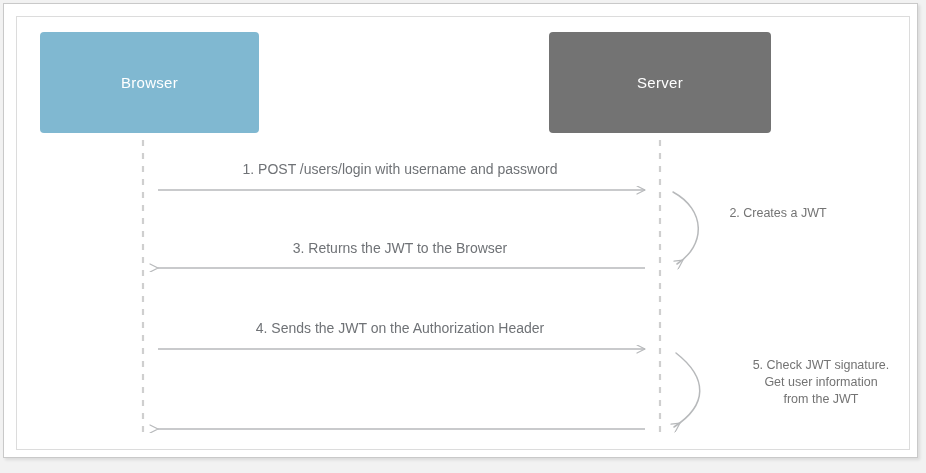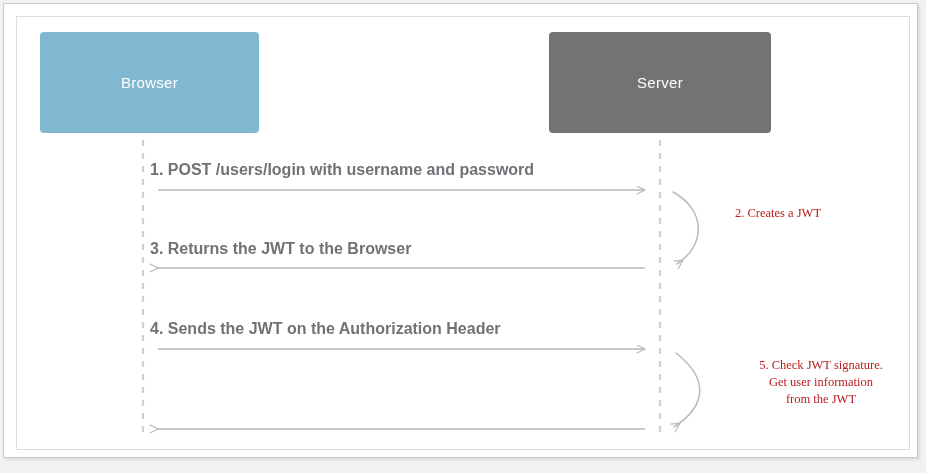--- a/index.html
+++ b/index.html
@@ -88,31 +88,31 @@
     left: 549px;
     top: 32px;
     width: 222px;
     height: 101px;
   }
 
   
   .message-label {
     position: absolute;
     color: #6f7276;
-    font-size: 16px;
+    font-size: 14px;
     font-family: "Liberation Sans", sans-serif;
     white-space: nowrap;
-    font-weight: bold;
+    text-align: center;
   }
   .note-label {
     position: absolute;
-    color: #b91c1c;
+    color: #737373;
     font-size: 12.5px;
     line-height: 17px;
-    font-family: Liberation Serif, serif;
+    font-family: Liberation Sans, sans-serif;
     text-align: center;
     white-space: nowrap;
   }
   .note-line { display: block; }
 
   #label-msg-1 { left: 150px; top: 161px; width: 500px; }
   #label-msg-3 { left: 150px; top: 240px; width: 500px; }
   #label-msg-4 { left: 150px; top: 320px; width: 500px; }
   #label-msg-6 { left: 150px; top: 400px; width: 500px; }
 

